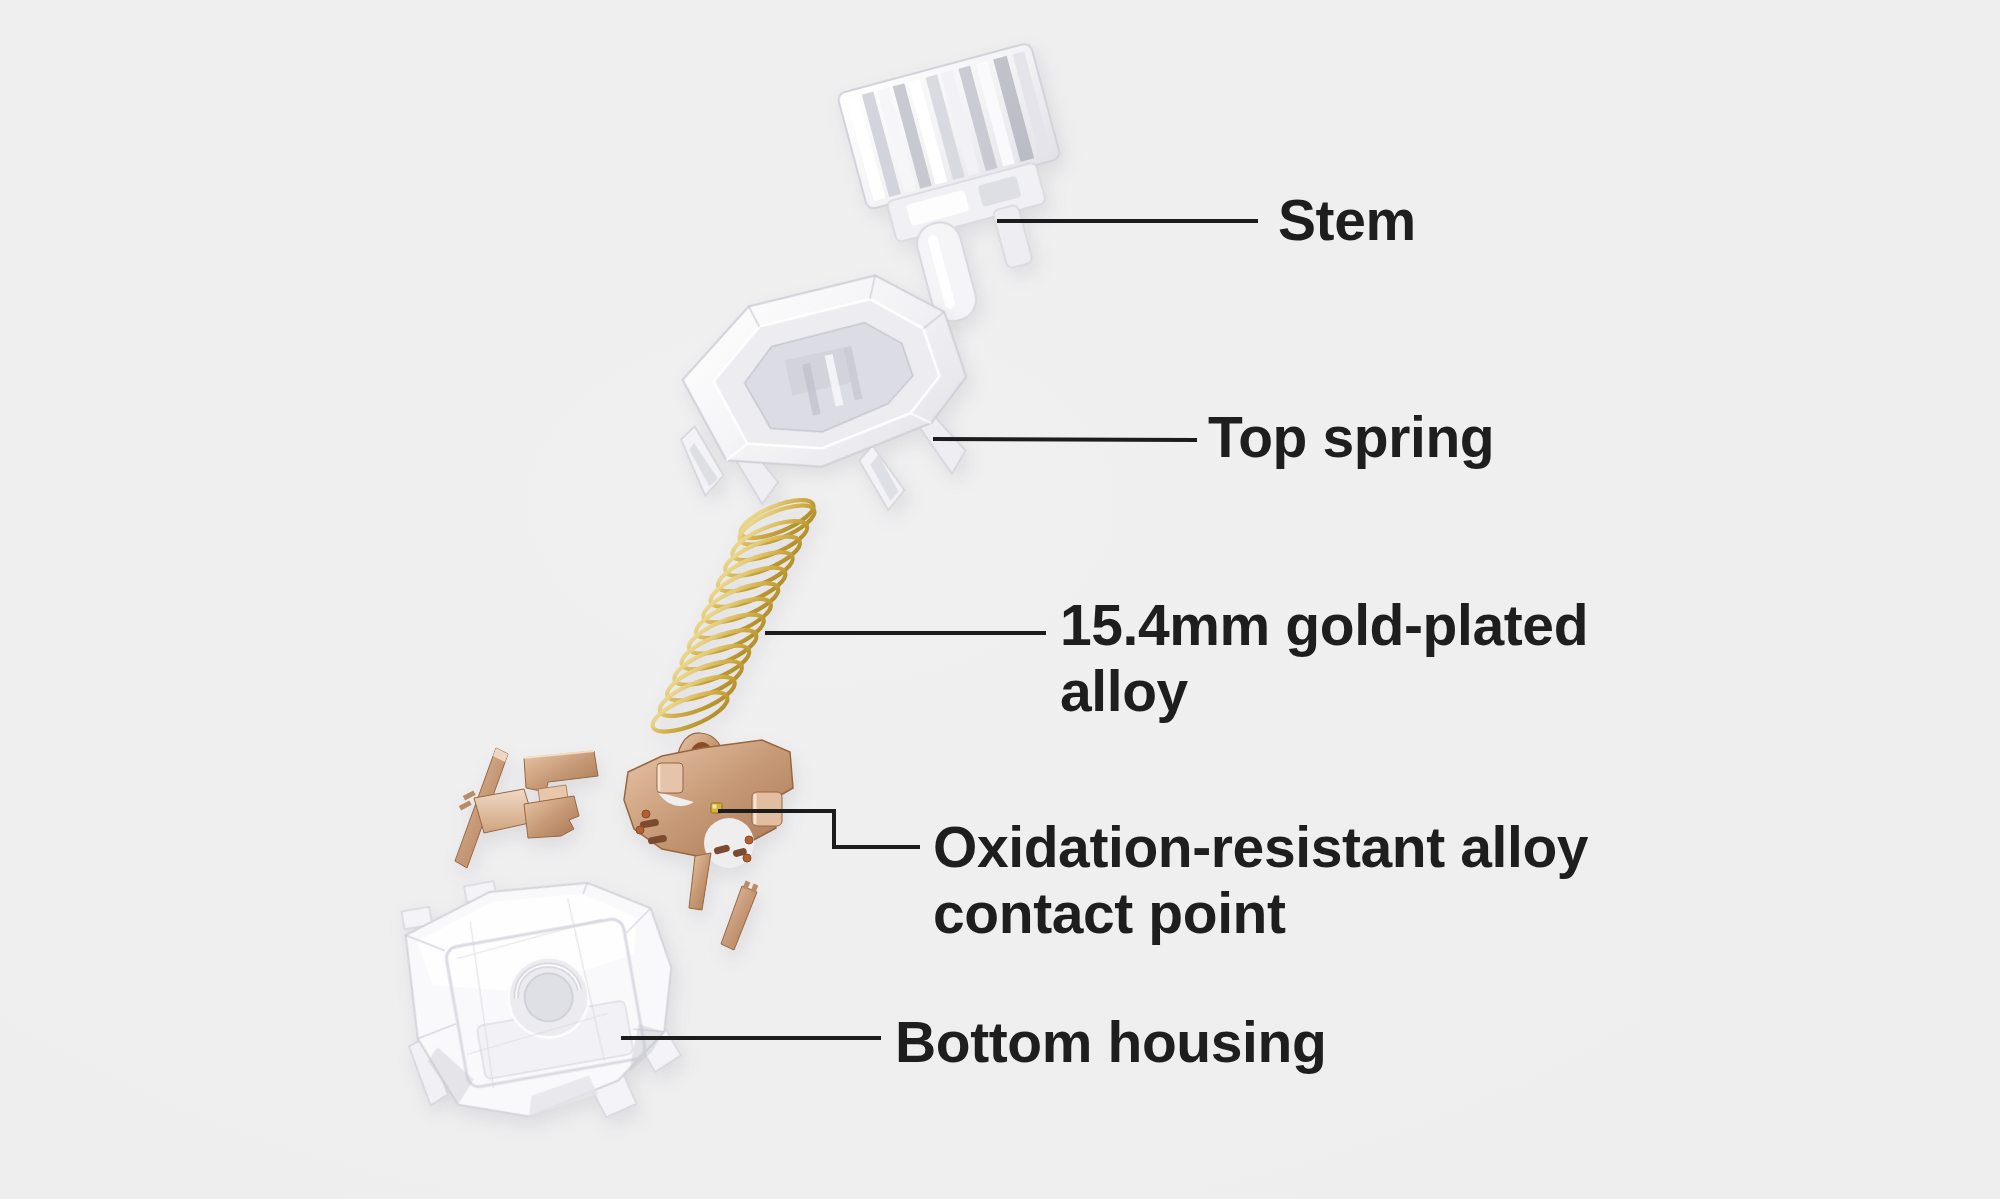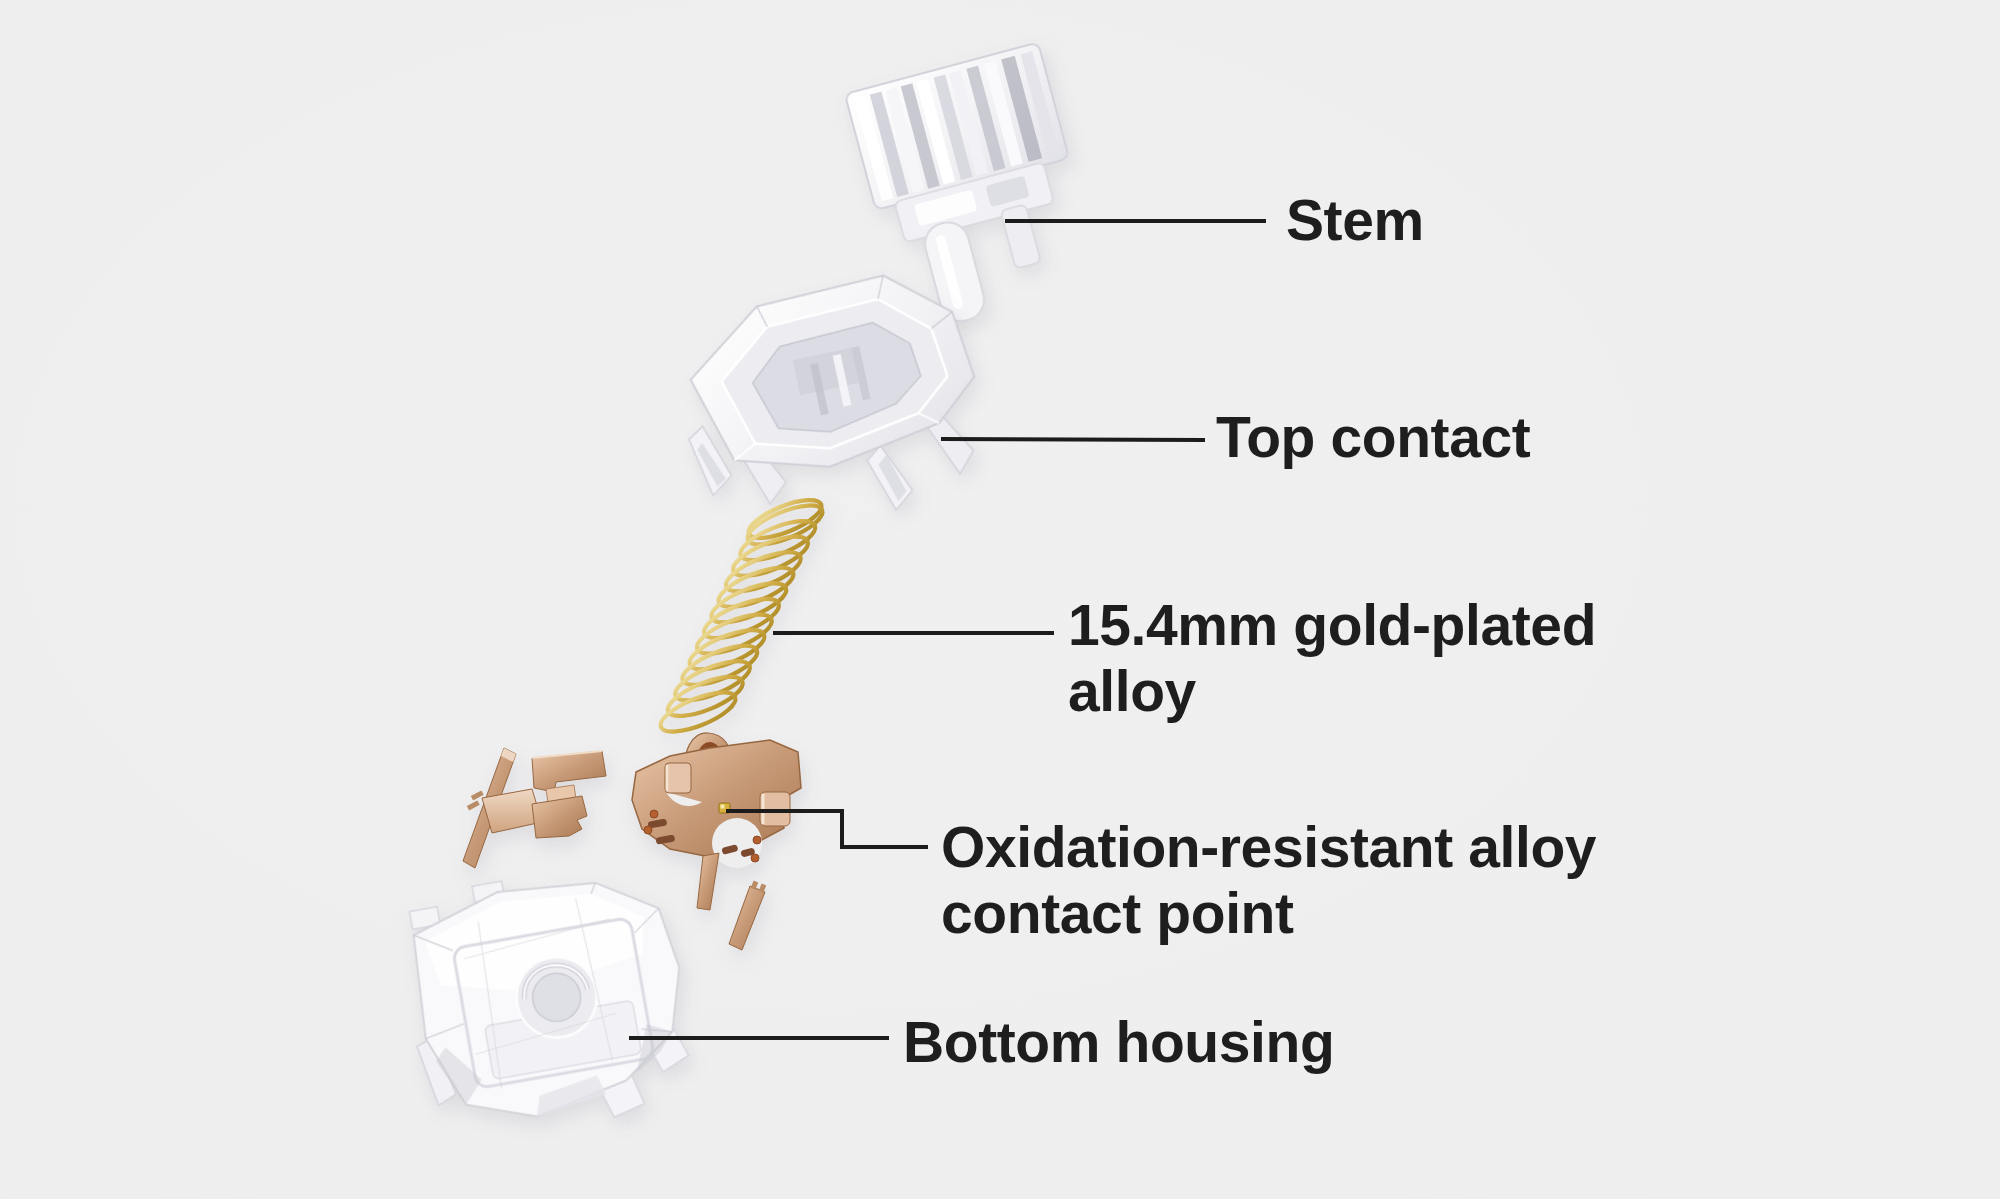--- a/index.html
+++ b/index.html
@@ -2,21 +2,20 @@
 <html><head>
 <meta charset="utf-8">
 <style>
   html,body{margin:0;padding:0;background:#eeeeef;}
   .canvas{
     position:relative;
     width:1641px;height:1199px;
     background:radial-gradient(ellipse 140% 120% at 50% 42%, #f0f0f1 0%, #eeeeef 60%, #e9e9eb 100%);
     overflow:hidden;
     font-family:"Liberation Sans", sans-serif;
-    margin-left:8px;
   }
   svg.scene{position:absolute;left:0;top:0;}
   .label{
     position:absolute;
     font:700 57px/66px "Liberation Sans", sans-serif;
     color:#1e1e1f;
     letter-spacing:-0.4px;
     white-space:pre-line;
   }
   .part{filter:drop-shadow(3px 9px 9px rgba(60,60,75,0.10));}
@@ -195,21 +194,21 @@
 
     <line class="leader" x1="997" y1="221" x2="1258" y2="221"></line>
     <line class="leader" x1="933" y1="439" x2="1197" y2="440"></line>
     <line class="leader" x1="765" y1="633" x2="1046" y2="633"></line>
     <polyline class="leader" points="718,811 834,811 834,847 920,847"></polyline>
     <line class="leader" x1="621" y1="1038" x2="881" y2="1038"></line>
   </svg>
 
   <div class="label" style="left:1278px;top:187px;">Stem</div>
 
-  <div class="label" style="left:1208px;top:404px;">Top contact</div>
+  <div class="label" style="left:1208px;top:404px;">Top spring</div>
 
   <div class="label" style="left:1060px;top:592px;">15.4mm gold-plated
 alloy</div>
 
   <div class="label" style="left:933px;top:814px;">Oxidation-resistant alloy
 contact point</div>
 
   <div class="label" style="left:895px;top:1009px;">Bottom housing</div>
 </div>
 

